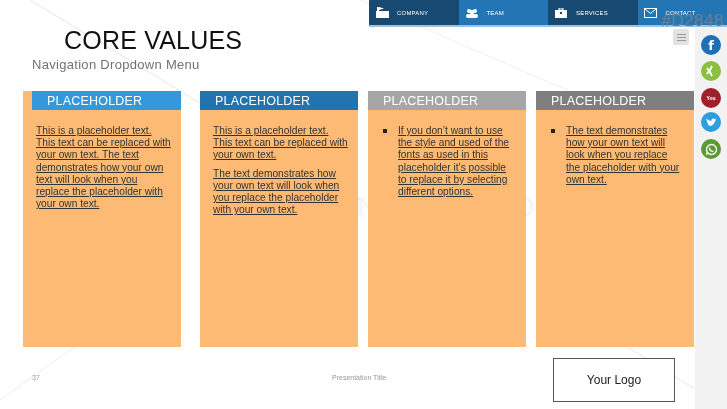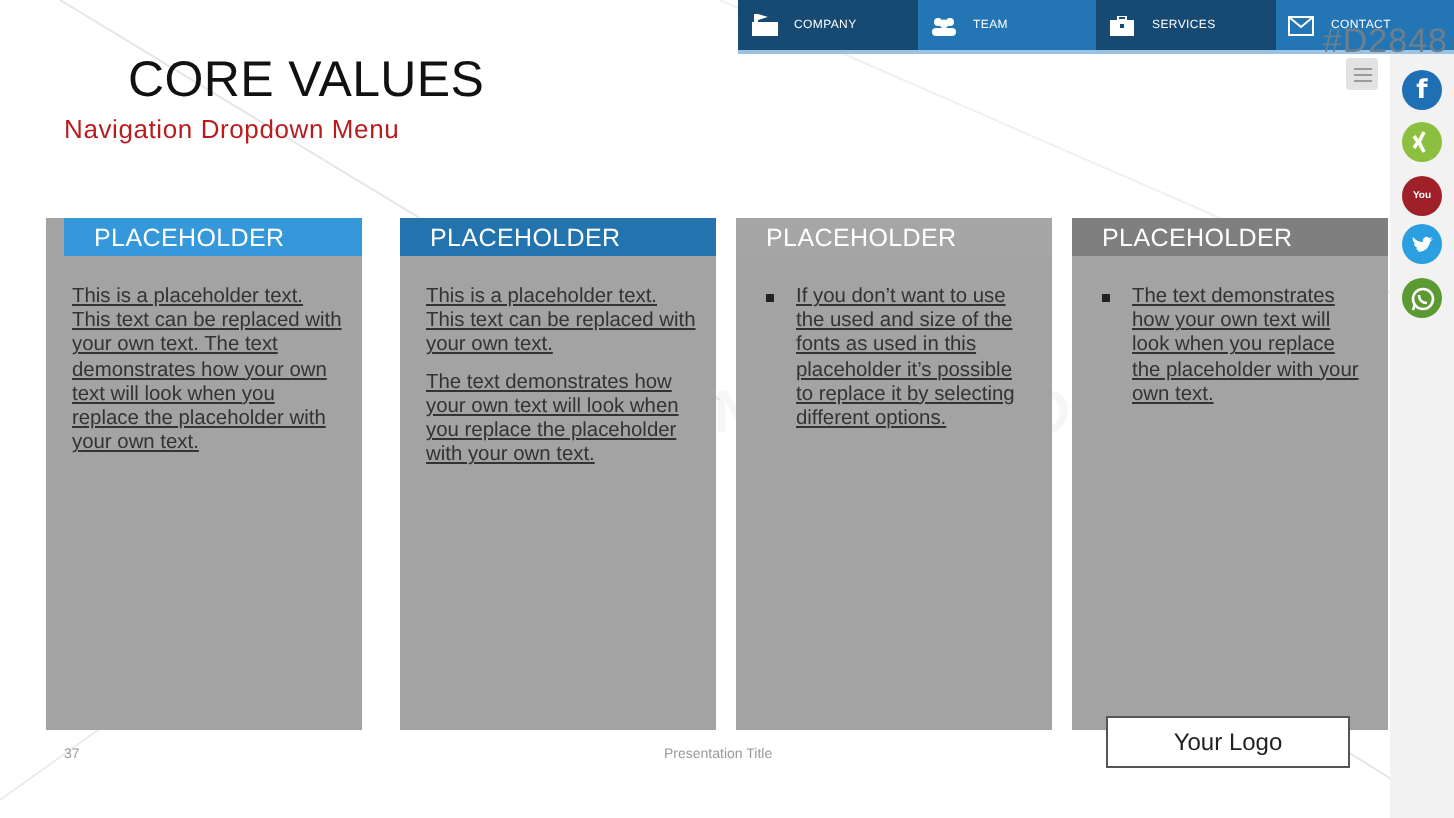--- a/index.html
+++ b/index.html
@@ -12,43 +12,43 @@
     .topnav { position: absolute; top: 0; left: 369px; width: 358px; height: 25px; display: flex; }
     .topnav .nav-item { flex: 1; display: flex; align-items: center; padding-left: 6px; color: #fff; font-size: 6px; letter-spacing: 0.2px; }
     .topnav .nav-item .ico { width: 14px; height: 12px; margin-right: 8px; display: inline-flex; align-items: center; justify-content: center; }
     .topnav .dark { background: #174a72; }
     .topnav .light { background: #2376b3; }
     .topnav-underline { position: absolute; top: 25px; left: 369px; width: 358px; height: 2px; background: #9bc2e0; }
     .hex-code { position: absolute; top: 11px; right: 3px; font-size: 17px; color: #6c7f8e; letter-spacing: 0.5px; }
 
     
     .title { position: absolute; left: 32px; top: 26px; font-size: 25px; color: #111; font-weight: normal; letter-spacing: 0.2px; margin-left: 32px; }
-    .subtitle { position: absolute; left: 32px; top: 57px; font-size: 13px; color: #b91c1c; letter-spacing: 0.3px; }
+    .subtitle { position: absolute; left: 32px; top: 57px; font-size: 13px; color: #737373; letter-spacing: 0.3px; }
 
     
     .hamburger { position: absolute; left: 673px; top: 29px; width: 16px; height: 16px; background: #e2e2e2; border-radius: 2px; display: flex; flex-direction: column; justify-content: center; align-items: center; gap: 2px; }
     .hamburger span { display: block; width: 9px; height: 1px; background: #9a9a9a; }
 
     
     .sidebar { position: absolute; left: 695px; top: 27px; width: 32px; height: 382px; background: #f2f2f2; }
     .social { position: absolute; left: 701px; width: 20px; height: 20px; border-radius: 50%; display: flex; align-items: center; justify-content: center; color: #fff; font-weight: bold; }
 
     
-    .card { position: absolute; top: 109px; width: 158px; height: 256px; background: #a3a3a3; }
+    .card { position: absolute; top: 91px; width: 158px; height: 256px; background: #fdba74; }
     .card .head { height: 19px; color: #fff; font-size: 12.5px; padding-left: 15px; line-height: 20px; letter-spacing: 0.2px; }
     .card .body { padding: 15px 10px 0 13px; font-size: 10.2px; line-height: 12.2px; color: #333; text-decoration: underline; }
     .card .body p { margin-bottom: 6px; }
     .card ul { list-style: none; }
     .card ul li { position: relative; padding-left: 17px; }
     .card ul li::before { content: ""; position: absolute; left: 2px; top: 4px; width: 4px; height: 4px; background: #222; }
 
     
     .page-num { position: absolute; left: 32px; top: 374px; font-size: 7px; color: #9a9a9a; }
     .pres-title { position: absolute; left: 332px; top: 374px; font-size: 7px; color: #9a9a9a; }
-    .logo-box { position: absolute; left: 553px; top: 358px; width: 122px; height: 26px; border: 1px solid #555; display: flex; align-items: center; justify-content: center; font-size: 12px; color: #222; background: #fff; }
+    .logo-box { position: absolute; left: 553px; top: 358px; width: 122px; height: 44px; border: 1px solid #555; display: flex; align-items: center; justify-content: center; font-size: 12px; color: #222; background: #fff; }
 
     .watermark { position: absolute; left: 250px; top: 190px; font-size: 30px; color: rgba(0,0,0,0.035); font-weight: bold; letter-spacing: 1px; }
   </style>
 </head>
 <body>
 
 <svg class="bg-lines" width="727" height="409">
   <line x1="30" y1="0" x2="360" y2="200" stroke="#e6e6e6" stroke-width="1"></line>
   <line x1="0" y1="400" x2="140" y2="300" stroke="#ececec" stroke-width="1"></line>
   <line x1="600" y1="330" x2="727" y2="409" stroke="#e6e6e6" stroke-width="1"></line>
@@ -148,21 +148,21 @@
   <div class="body">
     <p>This is a placeholder text. This text can be replaced with your own text.</p>
     <p>The text demonstrates how your own text will look when you replace the placeholder with your own text.</p>
   </div>
 </div>
 
 <div class="card" style="left:368px;">
   <div class="head" style="background:#a6a6a6;">PLACEHOLDER</div>
   <div class="body">
     <ul>
-      <li>If you don’t want to use the used and size of the fonts as used in this placeholder it’s possible to replace it by selecting different options.</li>
+      <li>If you don’t want to use the style and used of the fonts as used in this placeholder it’s possible to replace it by selecting different options.</li>
     </ul>
   </div>
 </div>
 
 <div class="card" style="left:536px;">
   <div class="head" style="background:#7f7f7f;">PLACEHOLDER</div>
   <div class="body">
     <ul>
       <li>The text demonstrates how your own text will look when you replace the placeholder with your own text.</li>
     </ul>

